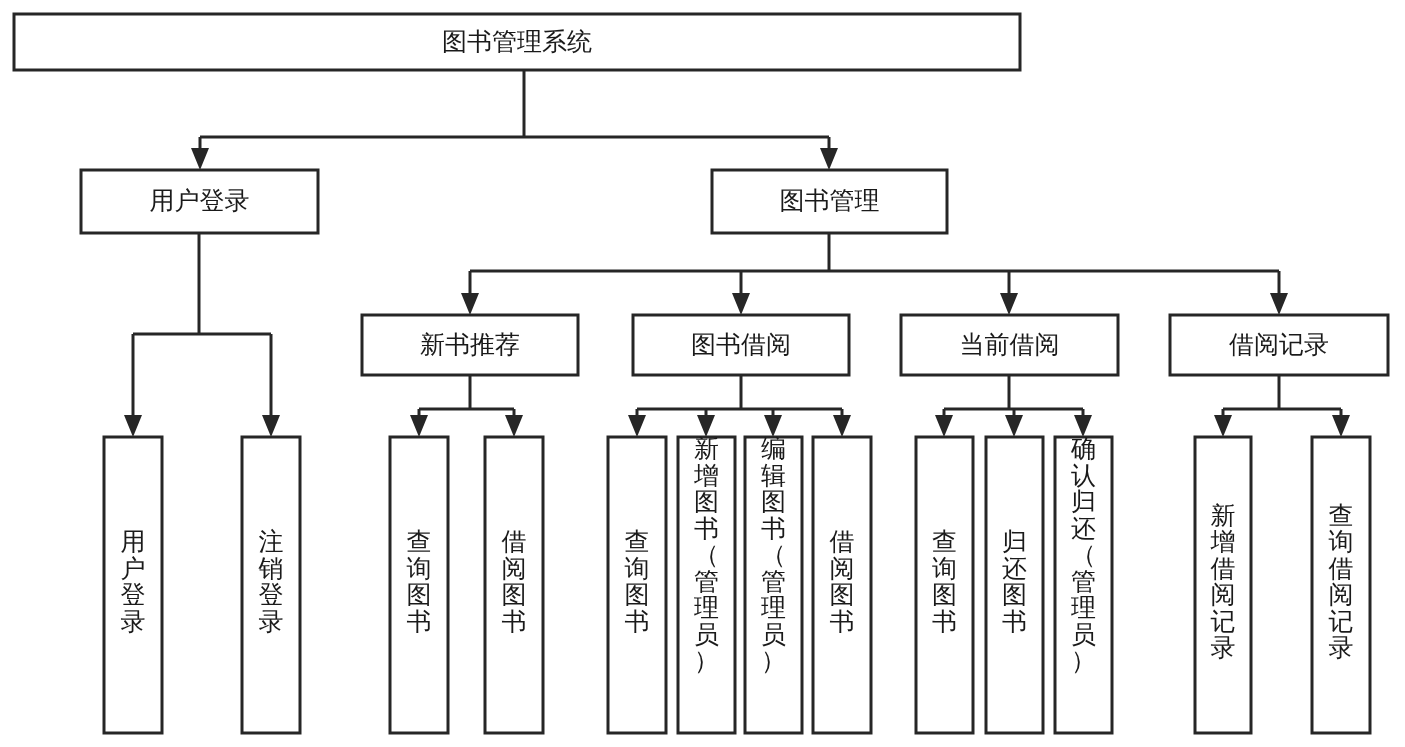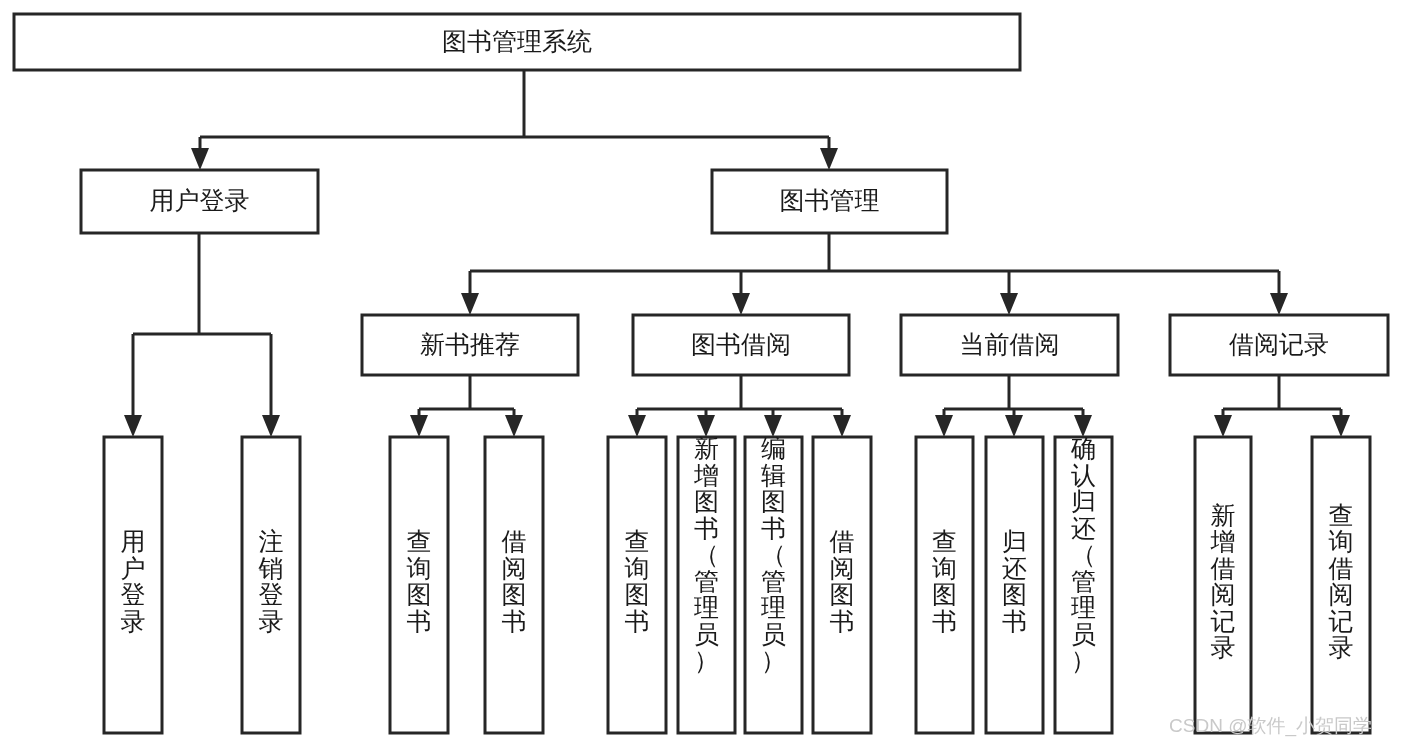--- a/index.html
+++ b/index.html
@@ -251,14 +251,13 @@
       <g>
         <rect class="node-rect" x="1195" y="437" width="56" height="296"></rect>
         <text class="node-label-vertical" x="1223"><tspan x="1223" y="523.5">新</tspan><tspan x="1223" y="550">增</tspan><tspan x="1223" y="576.5">借</tspan><tspan x="1223" y="603">阅</tspan><tspan x="1223" y="629.5">记</tspan><tspan x="1223" y="656">录</tspan></text>
       </g>
       <g>
         <rect class="node-rect" x="1312" y="437" width="58" height="296"></rect>
         <text class="node-label-vertical" x="1341"><tspan x="1341" y="523.5">查</tspan><tspan x="1341" y="550">询</tspan><tspan x="1341" y="576.5">借</tspan><tspan x="1341" y="603">阅</tspan><tspan x="1341" y="629.5">记</tspan><tspan x="1341" y="656">录</tspan></text>
       </g>
     </svg>
 
-  <div class="watermark-text">CSDN @软件_小贺同学</div>
 </div>
 
 </body></html>

